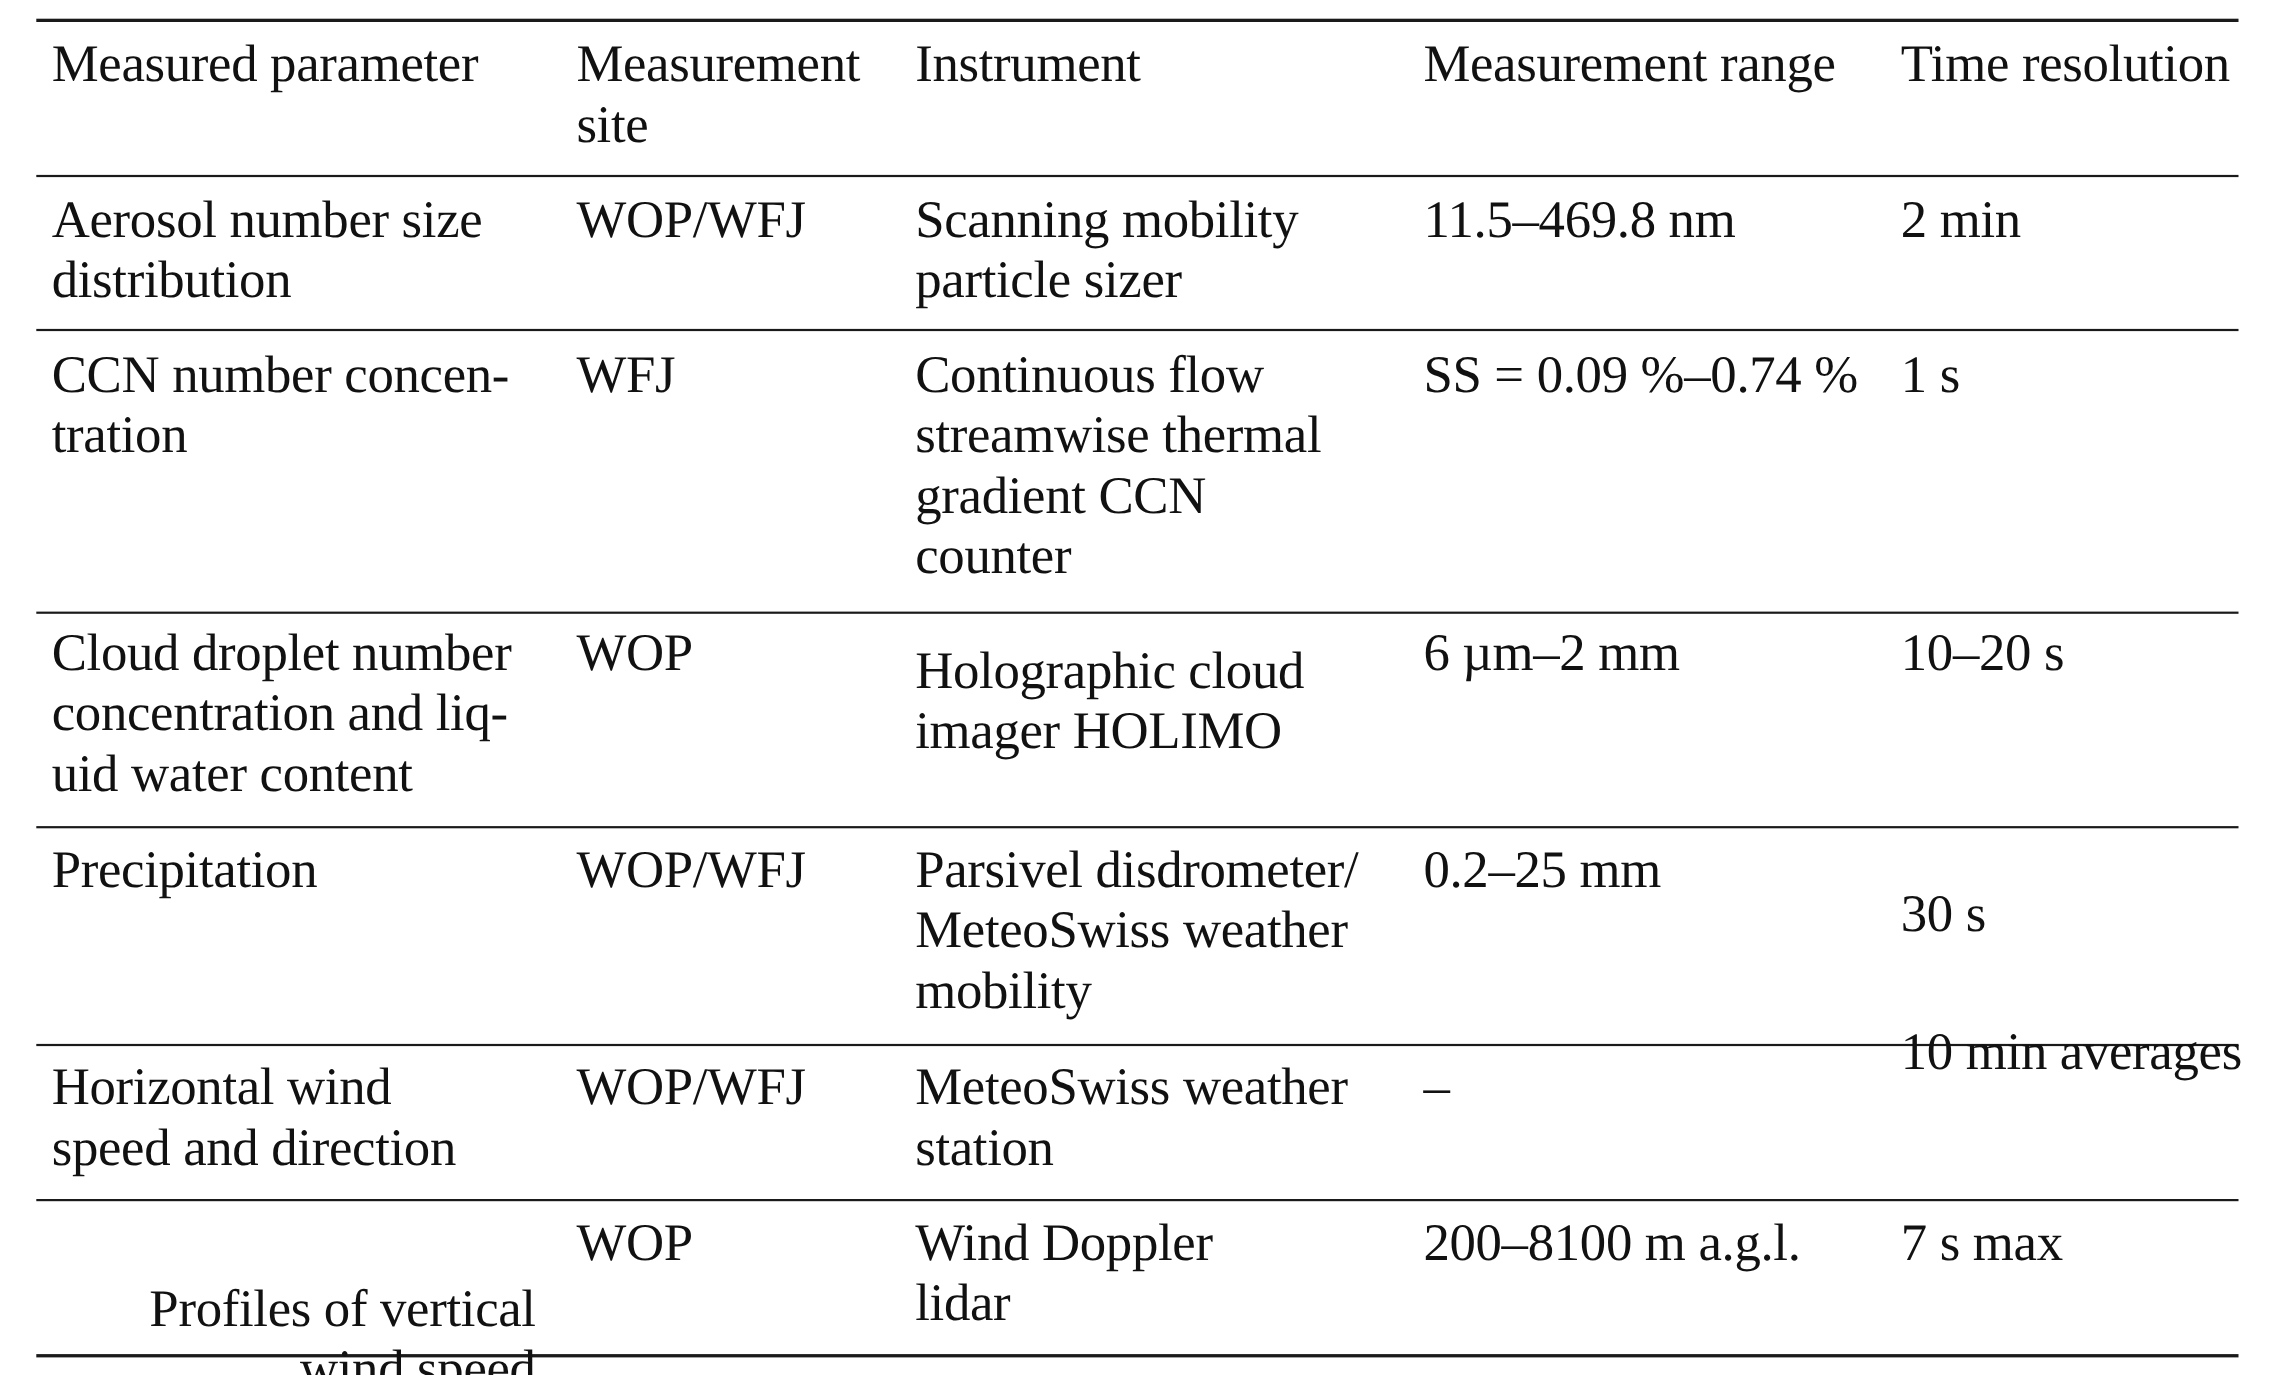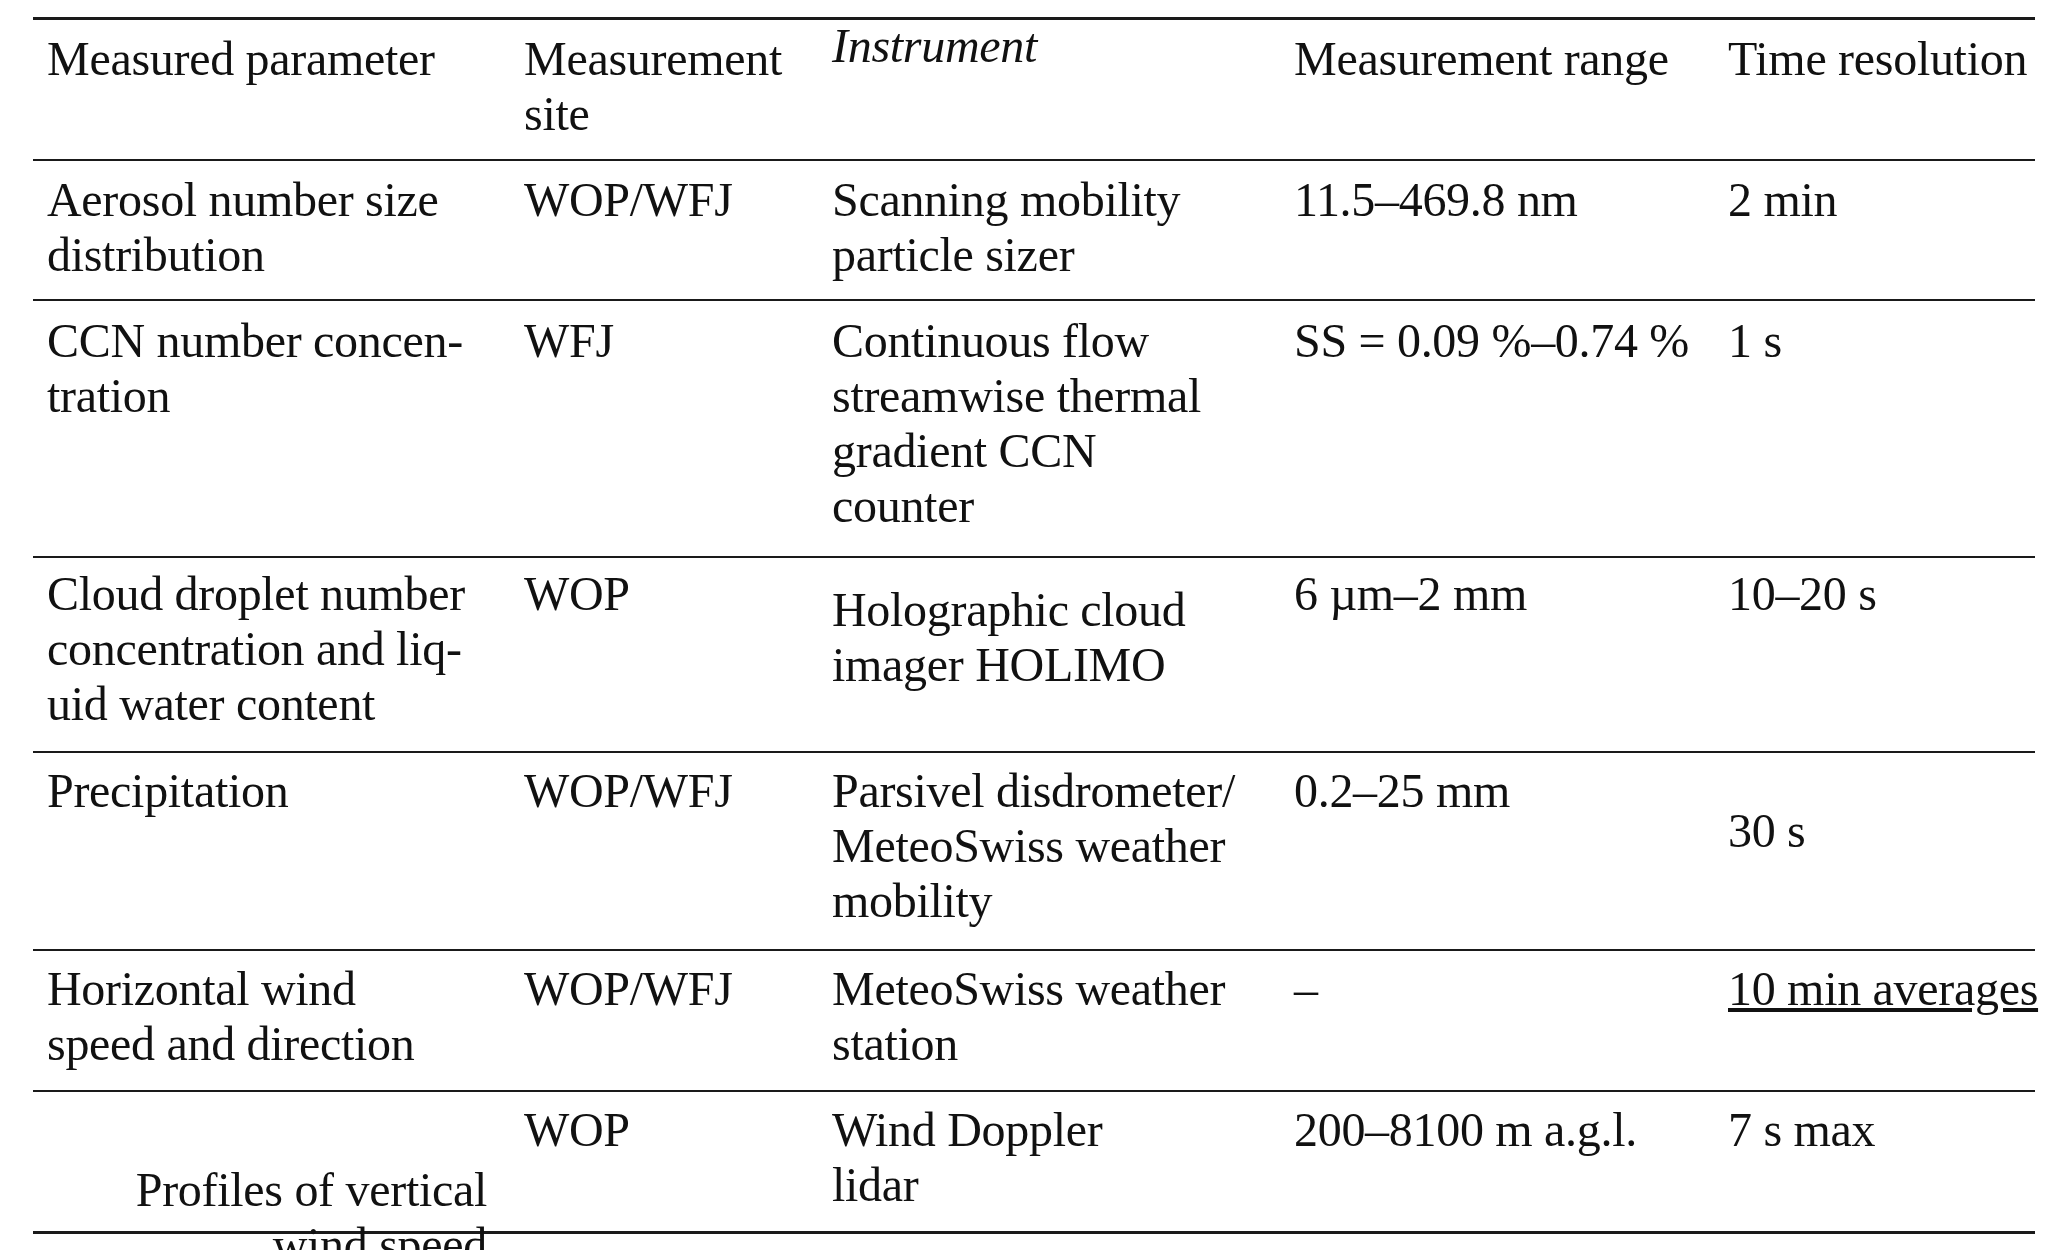--- a/index.html
+++ b/index.html
@@ -26,21 +26,21 @@
   <div class="rule thin" style="top:556px;"></div>
   <div class="rule thin" style="top:751px;"></div>
   <div class="rule thin" style="top:949px;"></div>
   <div class="rule thin" style="top:1090px;"></div>
   <div class="rule thick" style="top:1231px;"></div>
 
   <div>
     <div class="cell c0" style="top:31px;">Measured parameter</div>
     <div class="cell c1" style="top:31px;">Measurement
 site</div>
-    <div class="cell c2" style="top:18px;font-style:italic;">Instrument</div>
+    <div class="cell c2" style="top:31px;">Instrument</div>
     <div class="cell c3" style="top:31px;">Measurement range</div>
     <div class="cell c4" style="top:31px;">Time resolution</div>
   </div>
 
   <div>
     <div class="cell c0" style="top:172px;">Aerosol number size
 distribution</div>
     <div class="cell c1" style="top:172px;">WOP/WFJ</div>
     <div class="cell c2" style="top:172px;">Scanning mobility
 particle sizer</div>
@@ -81,21 +81,21 @@
     <div class="cell c4" style="top:803px;">30 s</div>
   </div>
 
   <div>
     <div class="cell c0" style="top:961px;">Horizontal wind
 speed and direction</div>
     <div class="cell c1" style="top:961px;">WOP/WFJ</div>
     <div class="cell c2" style="top:961px;">MeteoSwiss weather
 station</div>
     <div class="cell c3" style="top:961px;">–</div>
-    <div class="cell c4" style="top:961px;text-decoration:underline;">10 min averages</div>
+    <div class="cell c4" style="top:929px;">10 min averages</div>
   </div>
 
   <div>
     <div class="cell c0" style="top:1162px;text-align:right;">Profiles of vertical
 wind speed</div>
     <div class="cell c1" style="top:1102px;">WOP</div>
     <div class="cell c2" style="top:1102px;">Wind Doppler
 lidar</div>
     <div class="cell c3" style="top:1102px;">200–8100 m a.g.l.</div>
     <div class="cell c4" style="top:1102px;">7 s max</div>

